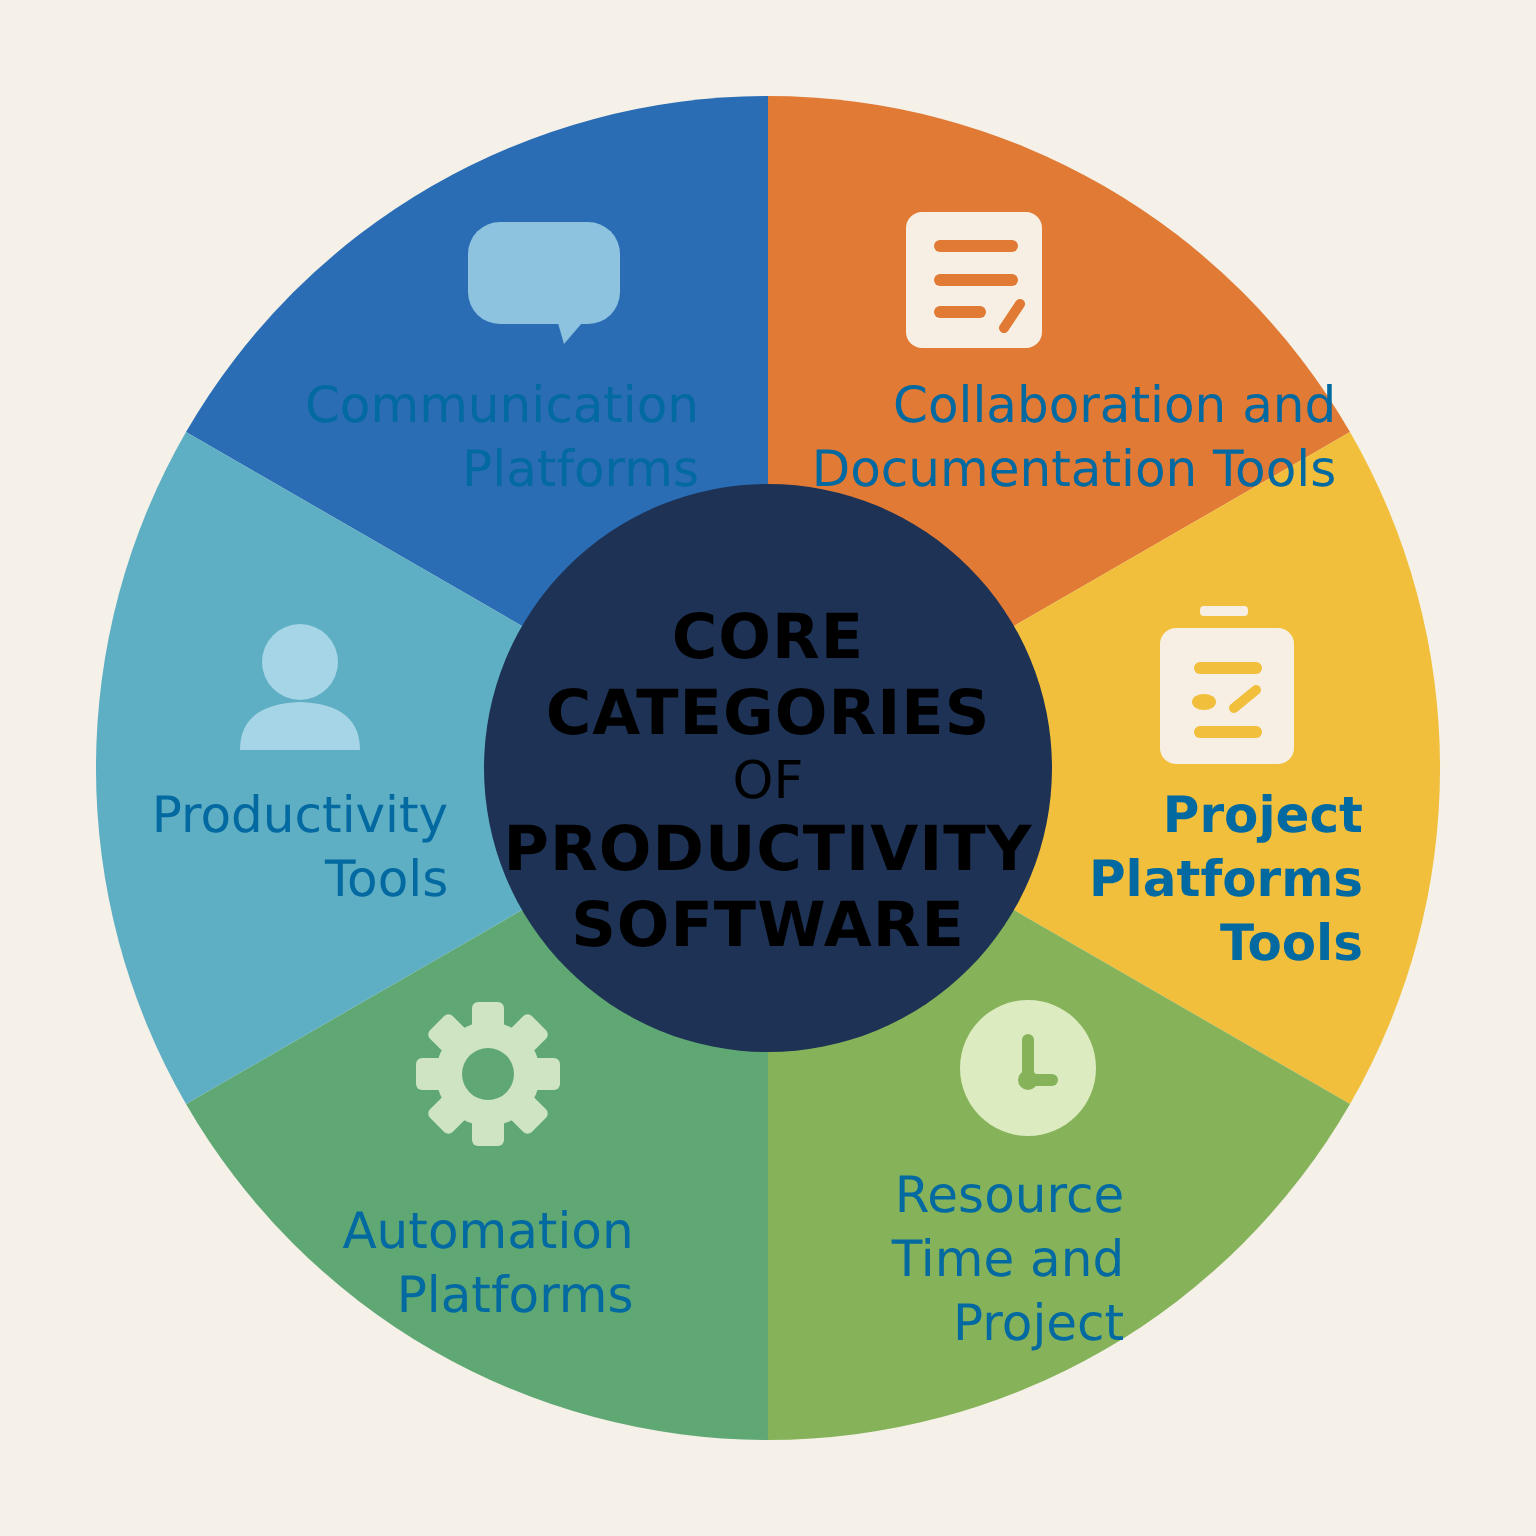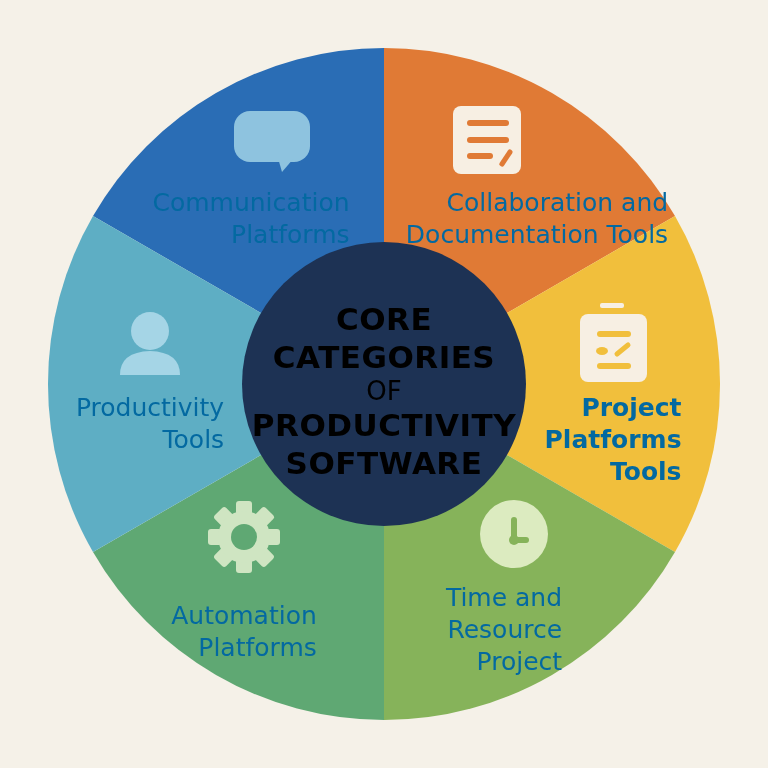--- a/index.html
+++ b/index.html
@@ -93,22 +93,22 @@
   <span>Documentation Tools</span>
 </div>
 
 <div class="label" style="left:613px; top:392px;font-weight:bold;">
   <span>Project</span>
   <span>Platforms</span>
   <span>Tools</span>
 </div>
 
 <div class="label" style="left:504px; top:582px;">
+  <span>Resource</span>
   <span>Time and</span>
-  <span>Resource</span>
   <span>Project</span>
 </div>
 
 <div class="label" style="left:244px; top:600px;">
   <span>Automation</span>
   <span>Platforms</span>
 </div>
 
 <div class="label" style="left:150px; top:392px;">
   <span>Productivity</span>

